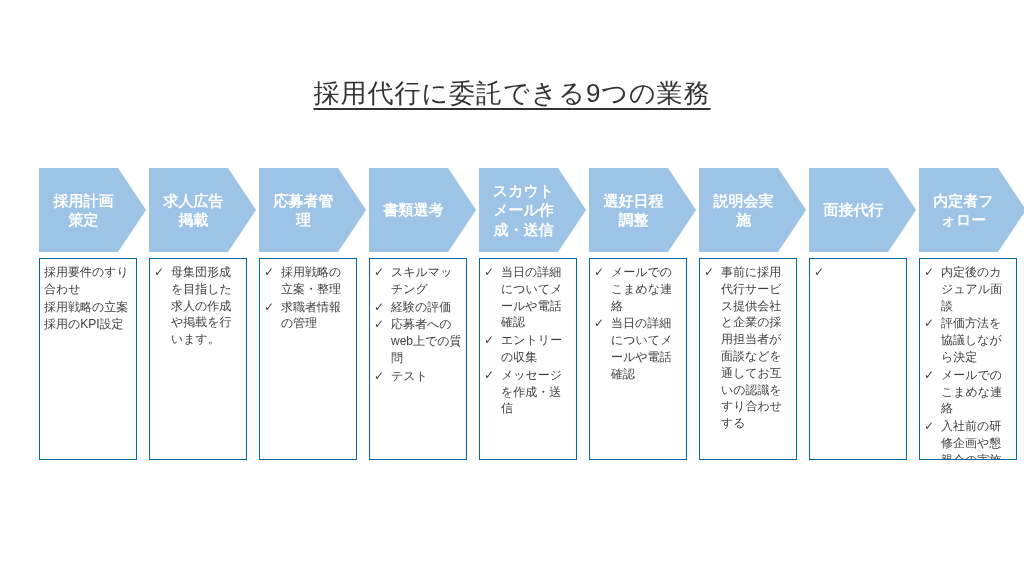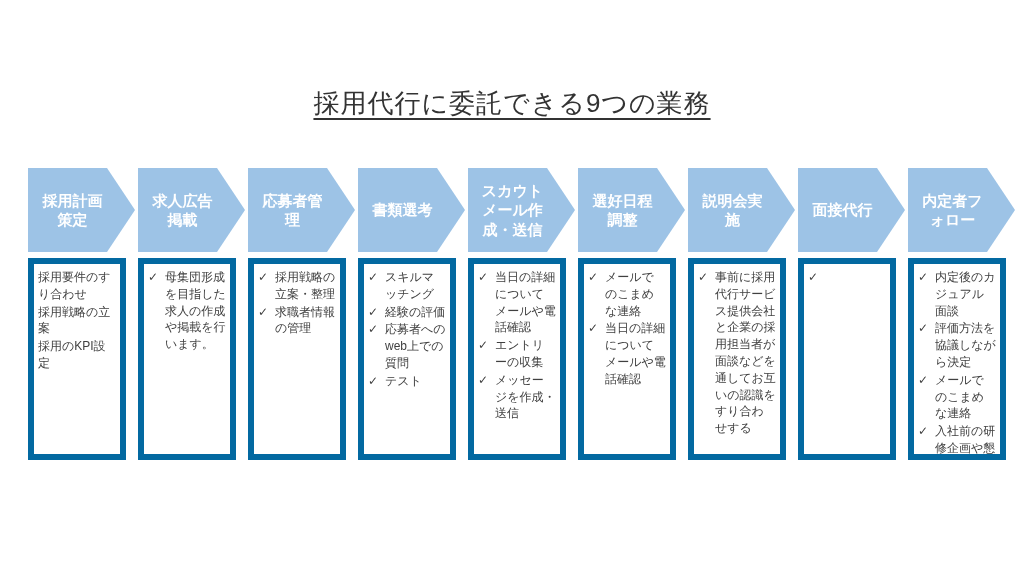--- a/index.html
+++ b/index.html
@@ -1,43 +1,43 @@
 <!DOCTYPE html>
 <html><head>
 <meta charset="utf-8">
 <style>
   html,body{margin:0;padding:0;background:#fff;}
   .slide{
     position:relative;width:1024px;height:576px;background:#ffffff;overflow:hidden;
     font-family:"Liberation Sans","DejaVu Sans",sans-serif;color:#404040;
   }
   .title{
-    position:absolute;top:86px;left:0;width:1024px;text-align:center;
+    position:absolute;top:76px;left:0;width:1024px;text-align:center;
     font-size:26px;letter-spacing:1px;color:#333333;
   }
   .title span{
     text-decoration:underline;text-underline-offset:6px;text-decoration-thickness:2px;
   }
   .row{
-    position:absolute;top:168px;left:28px;display:flex;gap:12px;
+    position:absolute;top:168px;left:39px;display:flex;gap:12px;
   }
   .col{width:98px;flex:0 0 98px;}
   .chevron{
     width:107px;height:84px;background:#9DC3E6;
     clip-path:polygon(0 0, calc(100% - 28px) 0, 100% 50%, calc(100% - 28px) 100%, 0 100%);
     display:flex;align-items:center;justify-content:center;
     box-sizing:border-box;padding:0 30px 0 12px;margin-bottom:6px;
   }
   .chevron-label{
     color:#ffffff;font-weight:bold;font-size:15px;line-height:1.3;
     text-align:center;line-break:strict;width:100%;
   }
   .box{
     width:98px;height:202px;box-sizing:border-box;
-    border:6px solid #0369a1;background:#ffffff;
+    border:1px solid #0369a1;background:#ffffff;
     padding:5px 4px;overflow:hidden;
   }
   .box ul{margin:0;padding:0;list-style:none;}
   .box li{
     display:grid;grid-template-columns:14px 1fr;column-gap:3px;
     font-size:12px;line-height:1.4;line-break:strict;margin:0 0 1px 0;
   }
   .box li.plain{grid-template-columns:1fr;}
   .chk{color:#404040;font-size:12px;line-height:1.4;}
 </style>

